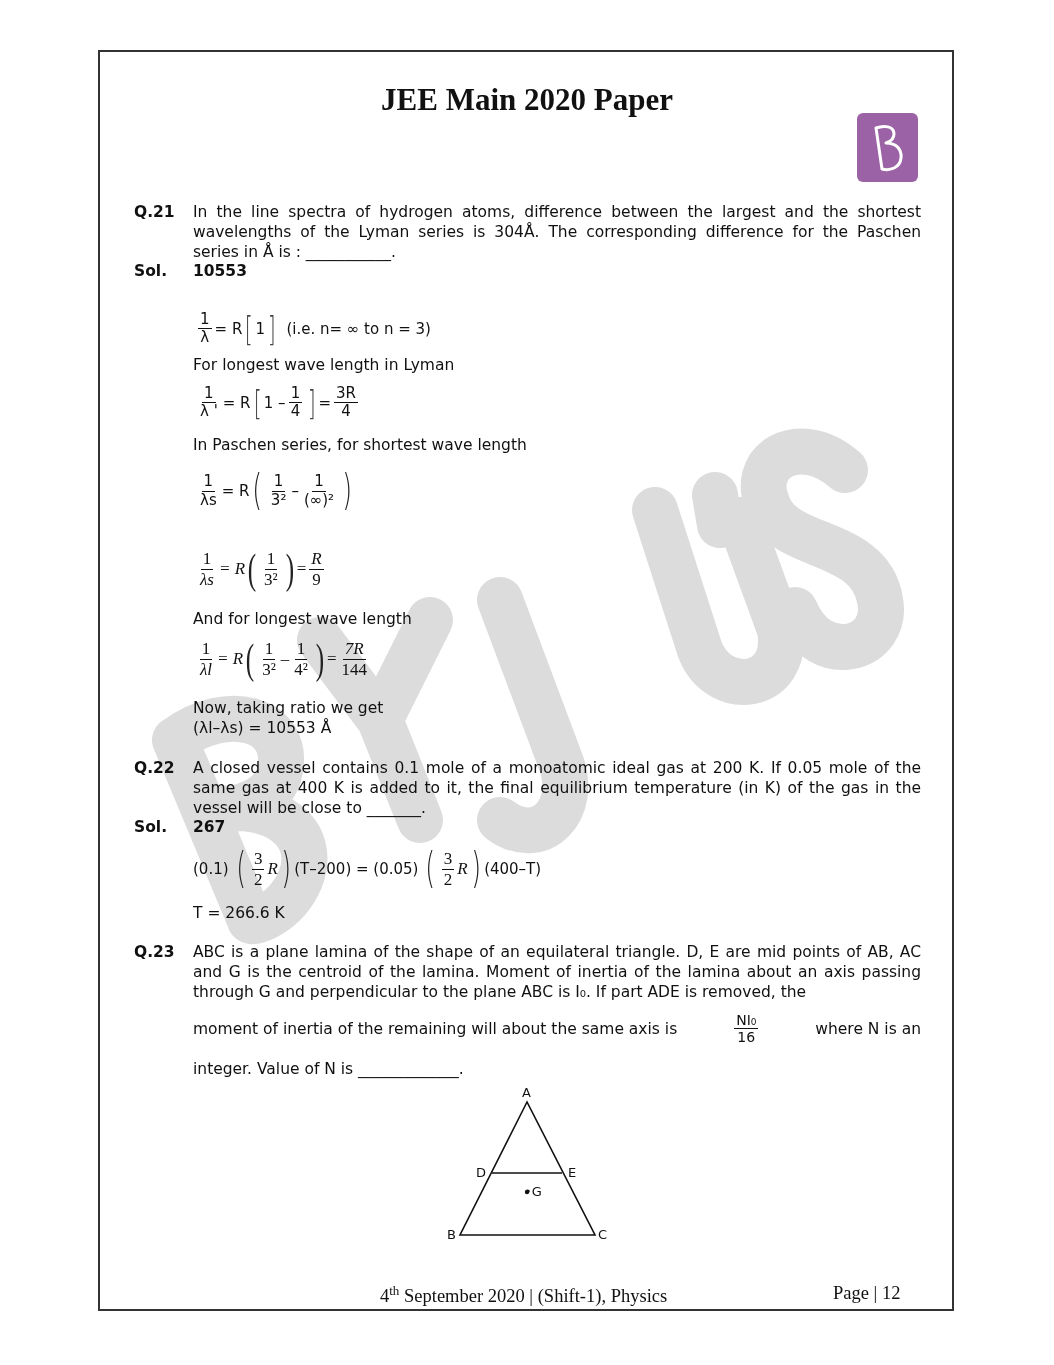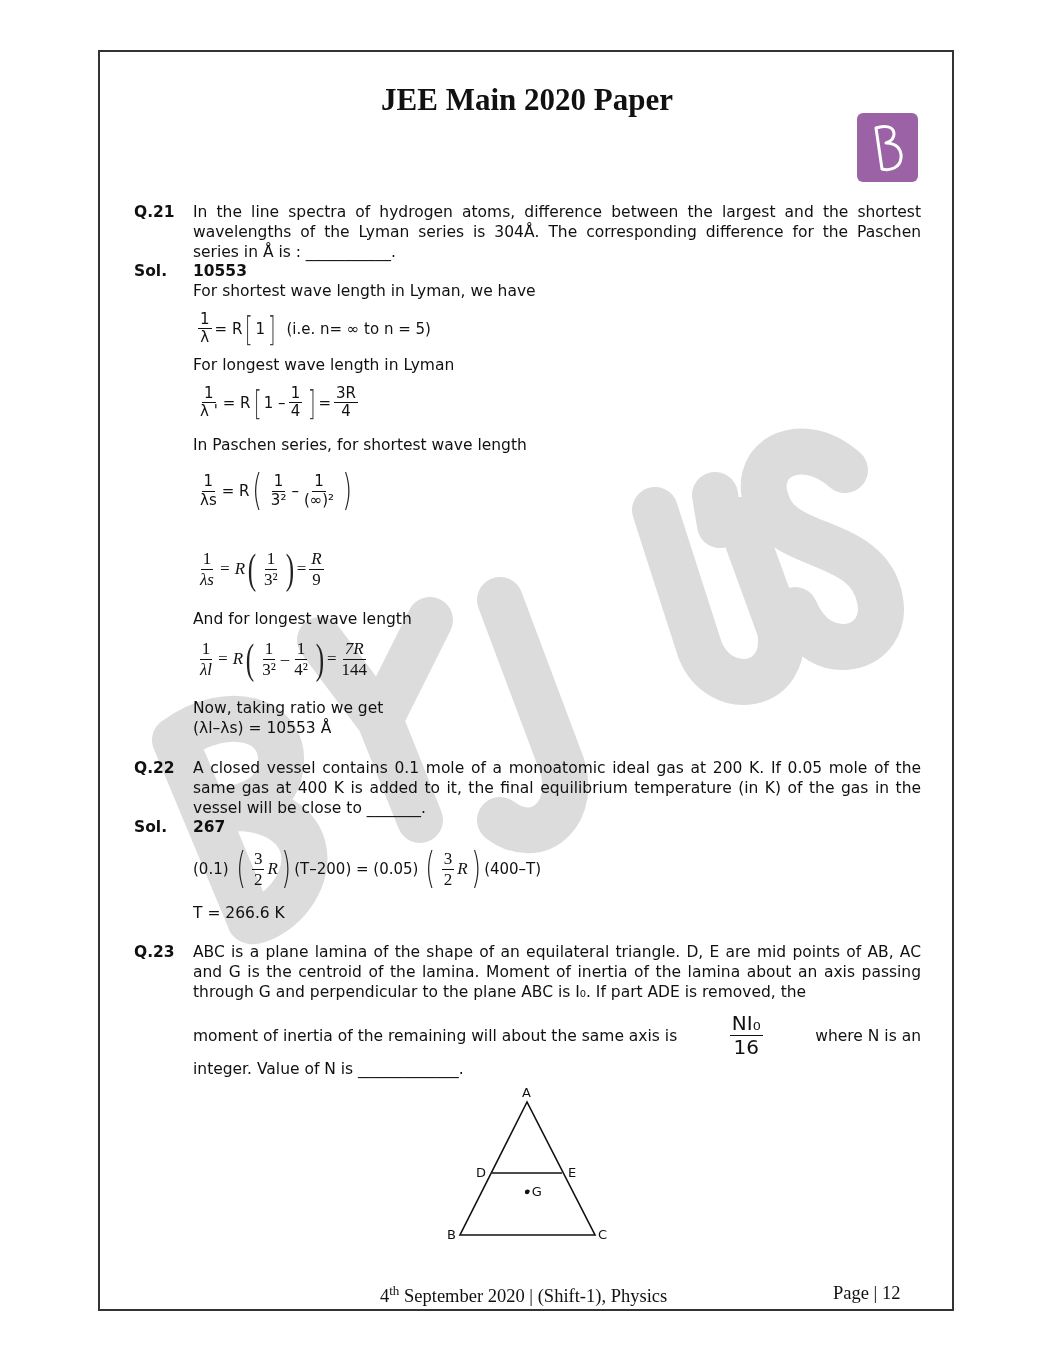--- a/index.html
+++ b/index.html
@@ -57,32 +57,31 @@
   <div class="logo">
     <svg width="40" height="52" viewBox="0 0 40 52">
       <path d="M8 6 C16 3 26 4 26 12 C26 18 21 20 18 21 C28 21 34 27 33 36 C32 46 22 49 14 47 Z" fill="none" stroke="#ffffff" stroke-width="3" stroke-linejoin="round"></path>
     </svg>
   </div>
 
   <div class="q-label" style="top:203px;text-align:right;">Q.21</div>
   <div class="para" style="top:203px;">In the line spectra of hydrogen atoms, difference between the largest and the shortest wavelengths of the Lyman series is 304Å. The corresponding difference for the Paschen series in Å is : ___________.</div>
   <div class="q-label" style="top:262px;">Sol.</div>
   <div class="line bold" style="top:262px;">10553</div>
-  <div class="line" style="top:282px;">For shortest wave length in Lyman, we have</div>
 
   <div class="math" style="top:311px;">
     <span class="frac">
         <span class="num">1</span>
         <span class="den">λ</span>
       </span>
     <span>= R</span>
     <span class="bracket">[</span>
       <span>1</span>
       <span class="bracket">]</span>
-    <span style="margin-left:8px;">(i.e. n= ∞ to n = 5)</span>
+    <span style="margin-left:8px;">(i.e. n= ∞ to n = 3)</span>
   </div>
 
   <div class="line" style="top:356px;">For longest wave length in Lyman</div>
 
   <div class="math" style="top:385px;">
     <span class="frac">
         <span class="num">1</span>
         <span class="den">λ '</span>
       </span>
     <span>= R</span>
@@ -192,21 +191,21 @@
     <span class="serif" style="font-style:italic; font-size:17px;">R</span>
     <span class="paren">)</span>
     <span>(400–T)</span>
   </div>
   <div class="line" style="top:904px;">T = 266.6 K</div>
 
   <div class="q-label" style="top:943px;">Q.23</div>
   <div class="para" style="top:943px;">ABC is a plane lamina of the shape of an equilateral triangle. D, E are mid points of AB, AC and G is the centroid of the lamina. Moment of inertia of the lamina about an axis passing through G and perpendicular to the plane ABC is I₀. If part ADE is removed, the</div>
   <div class="line" style="top:1012px; width:728px; display:flex; align-items:center; justify-content:space-between;">
     <span>moment of inertia of the remaining will about the same axis is</span>
-    <span class="frac" style="font-size:20px;">
+    <span class="frac" style="font-size:14px;">
         <span class="num">NI₀</span>
         <span class="den">16</span>
       </span>
     <span>where N is an</span>
   </div>
   <div class="line" style="top:1060px;">integer. Value of N is _____________.</div>
 
   <div class="diagram">
     <svg width="180" height="160" viewBox="0 0 180 160">
       <polygon points="87,17 20,150 155,150" fill="none" stroke="#111" stroke-width="1.6"></polygon>

